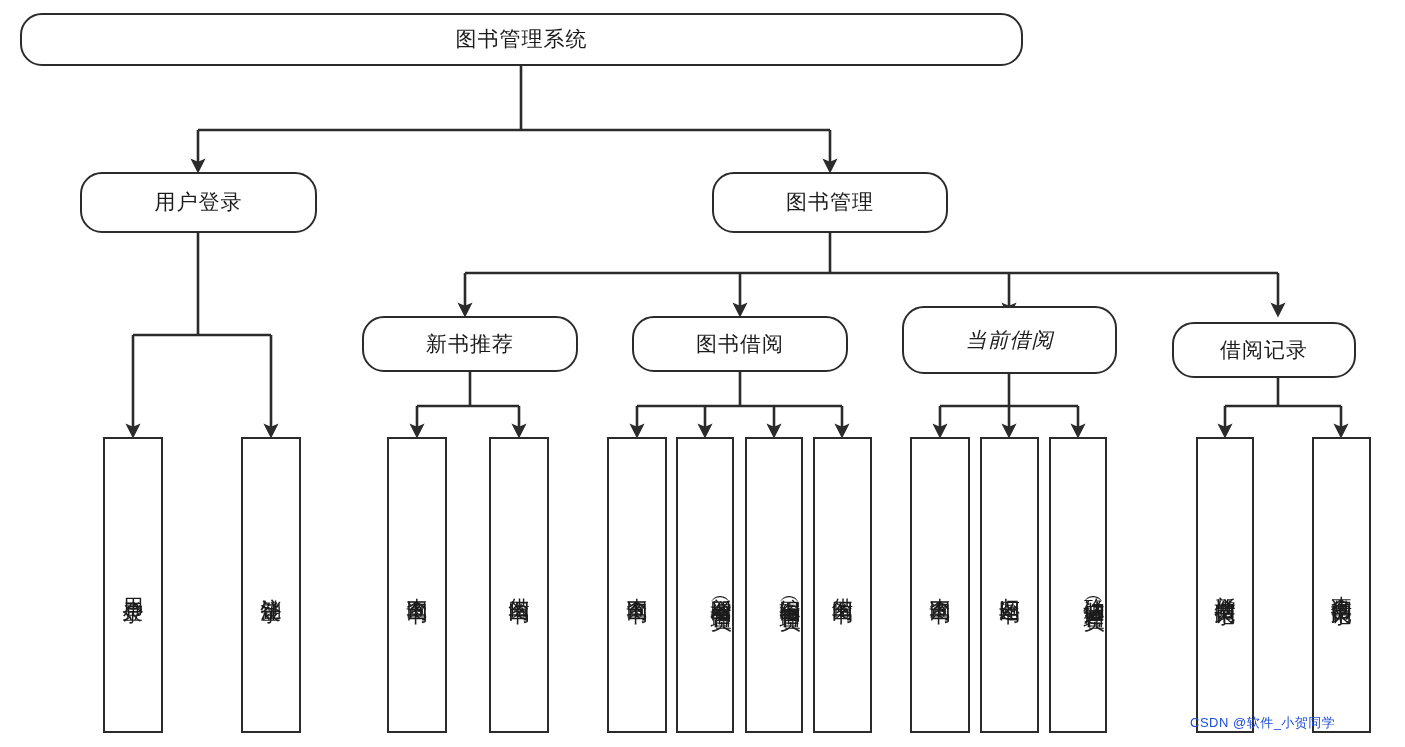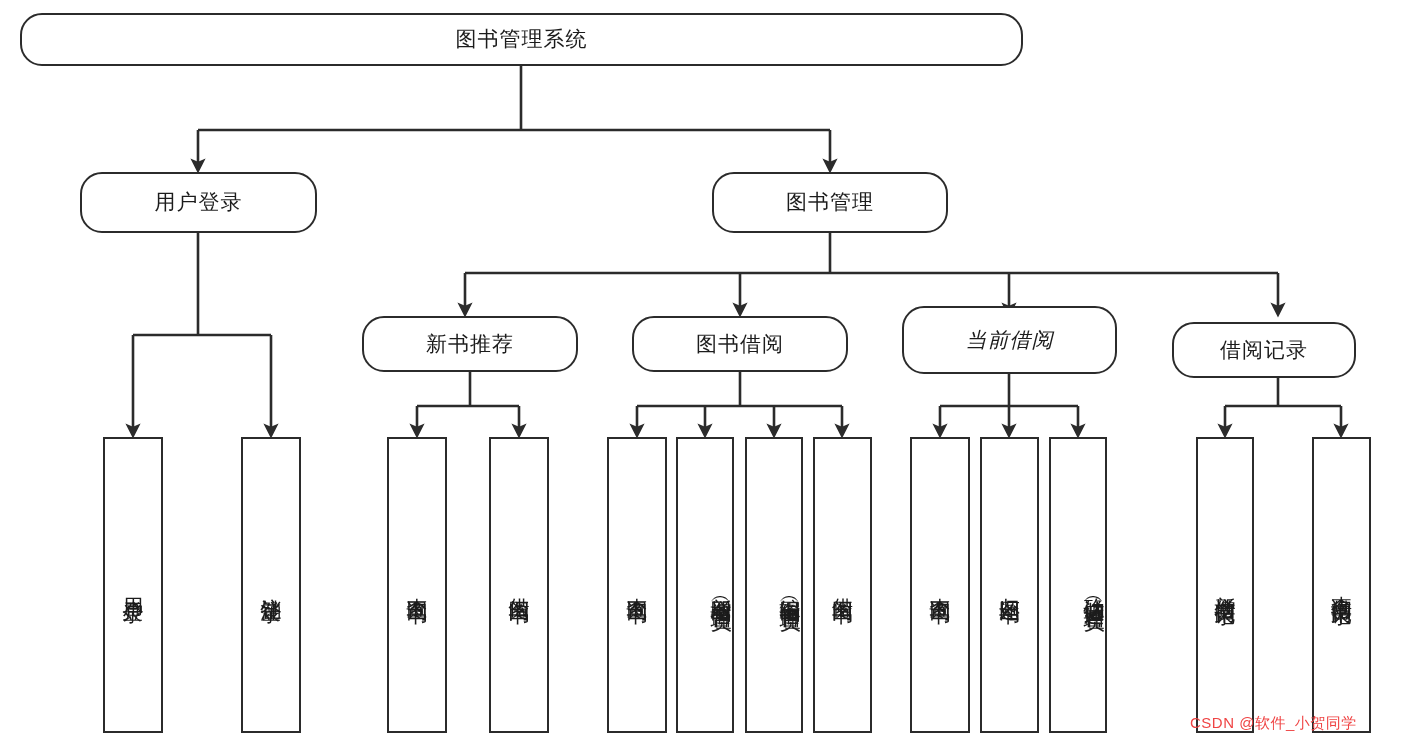--- a/index.html
+++ b/index.html
@@ -52,22 +52,22 @@
     align-items: center;
     padding-top: 0;
   }
   .node-label {
     display: block;
     white-space: pre;
     line-height: 1.05;
   }
   .watermark {
     position: absolute;
-    font-size: 15px;
-    color: #ef4444;
+    font-size: 13px;
+    color: #1d4ed8;
     white-space: nowrap;
     letter-spacing: 0.5px;
   }
 </style>
 </head>
 <body>
 
 <div id="canvas">
 
   <svg class="edges" viewBox="0 0 1405 747" xmlns="http://www.w3.org/2000/svg">

